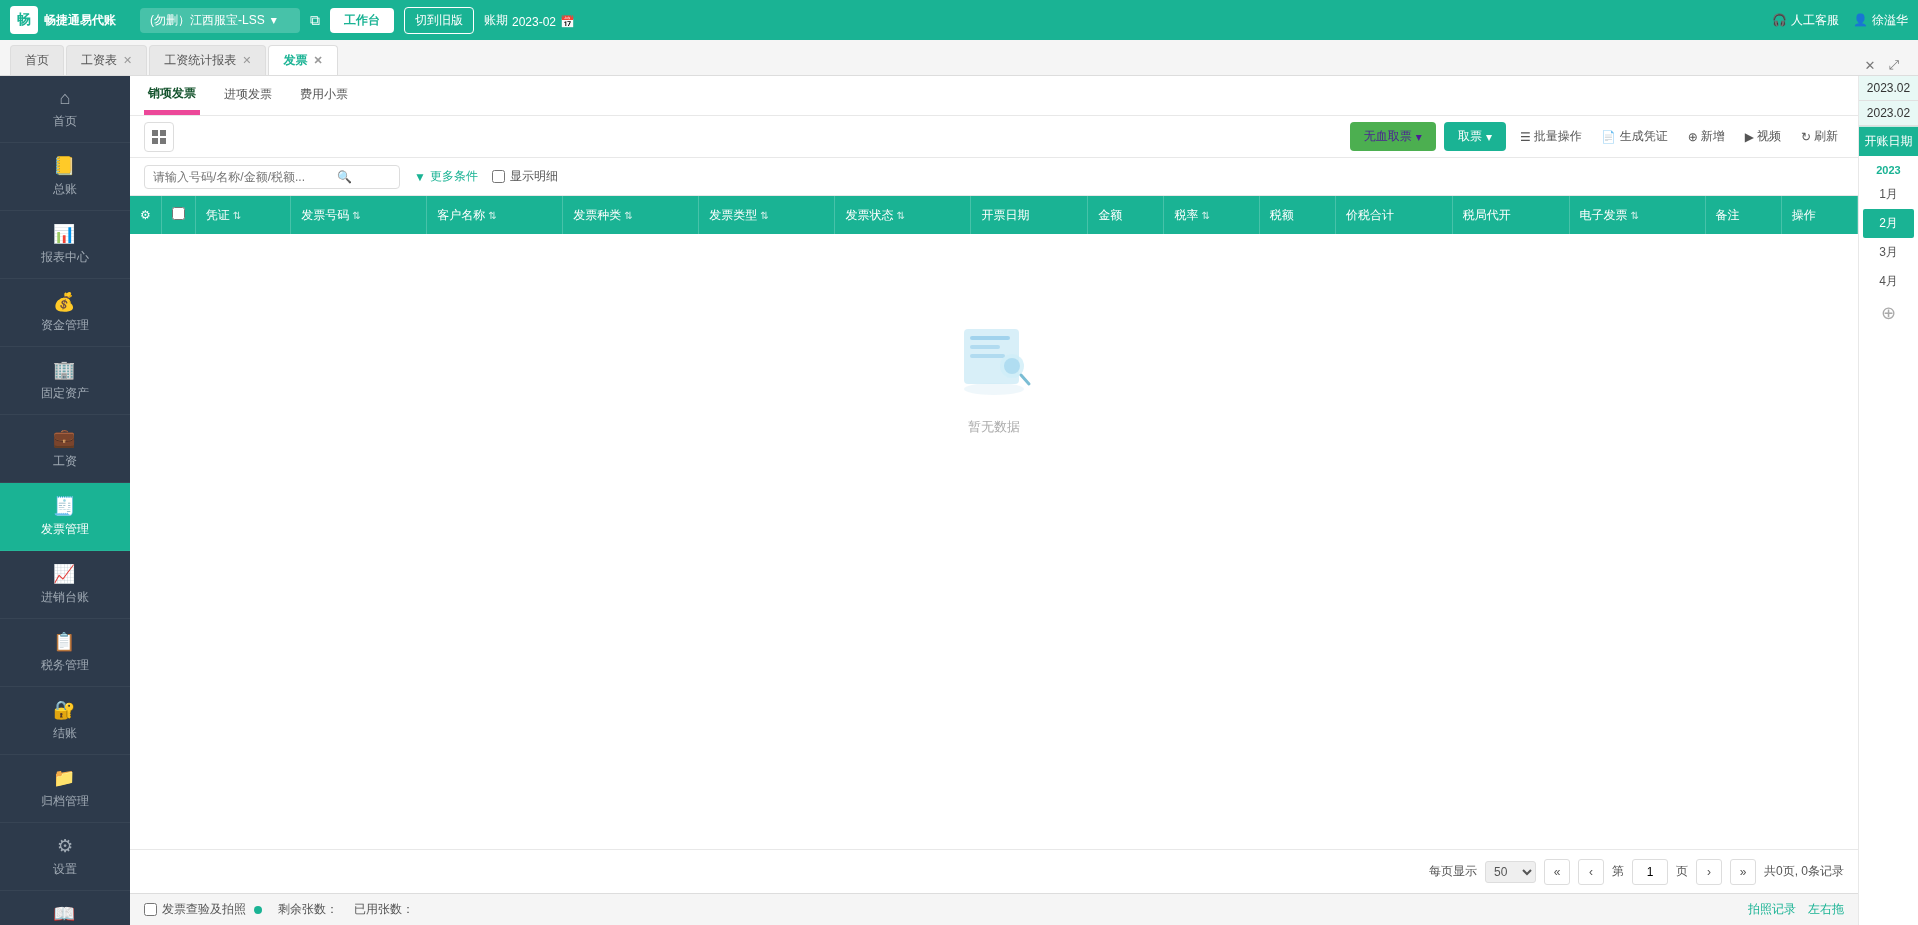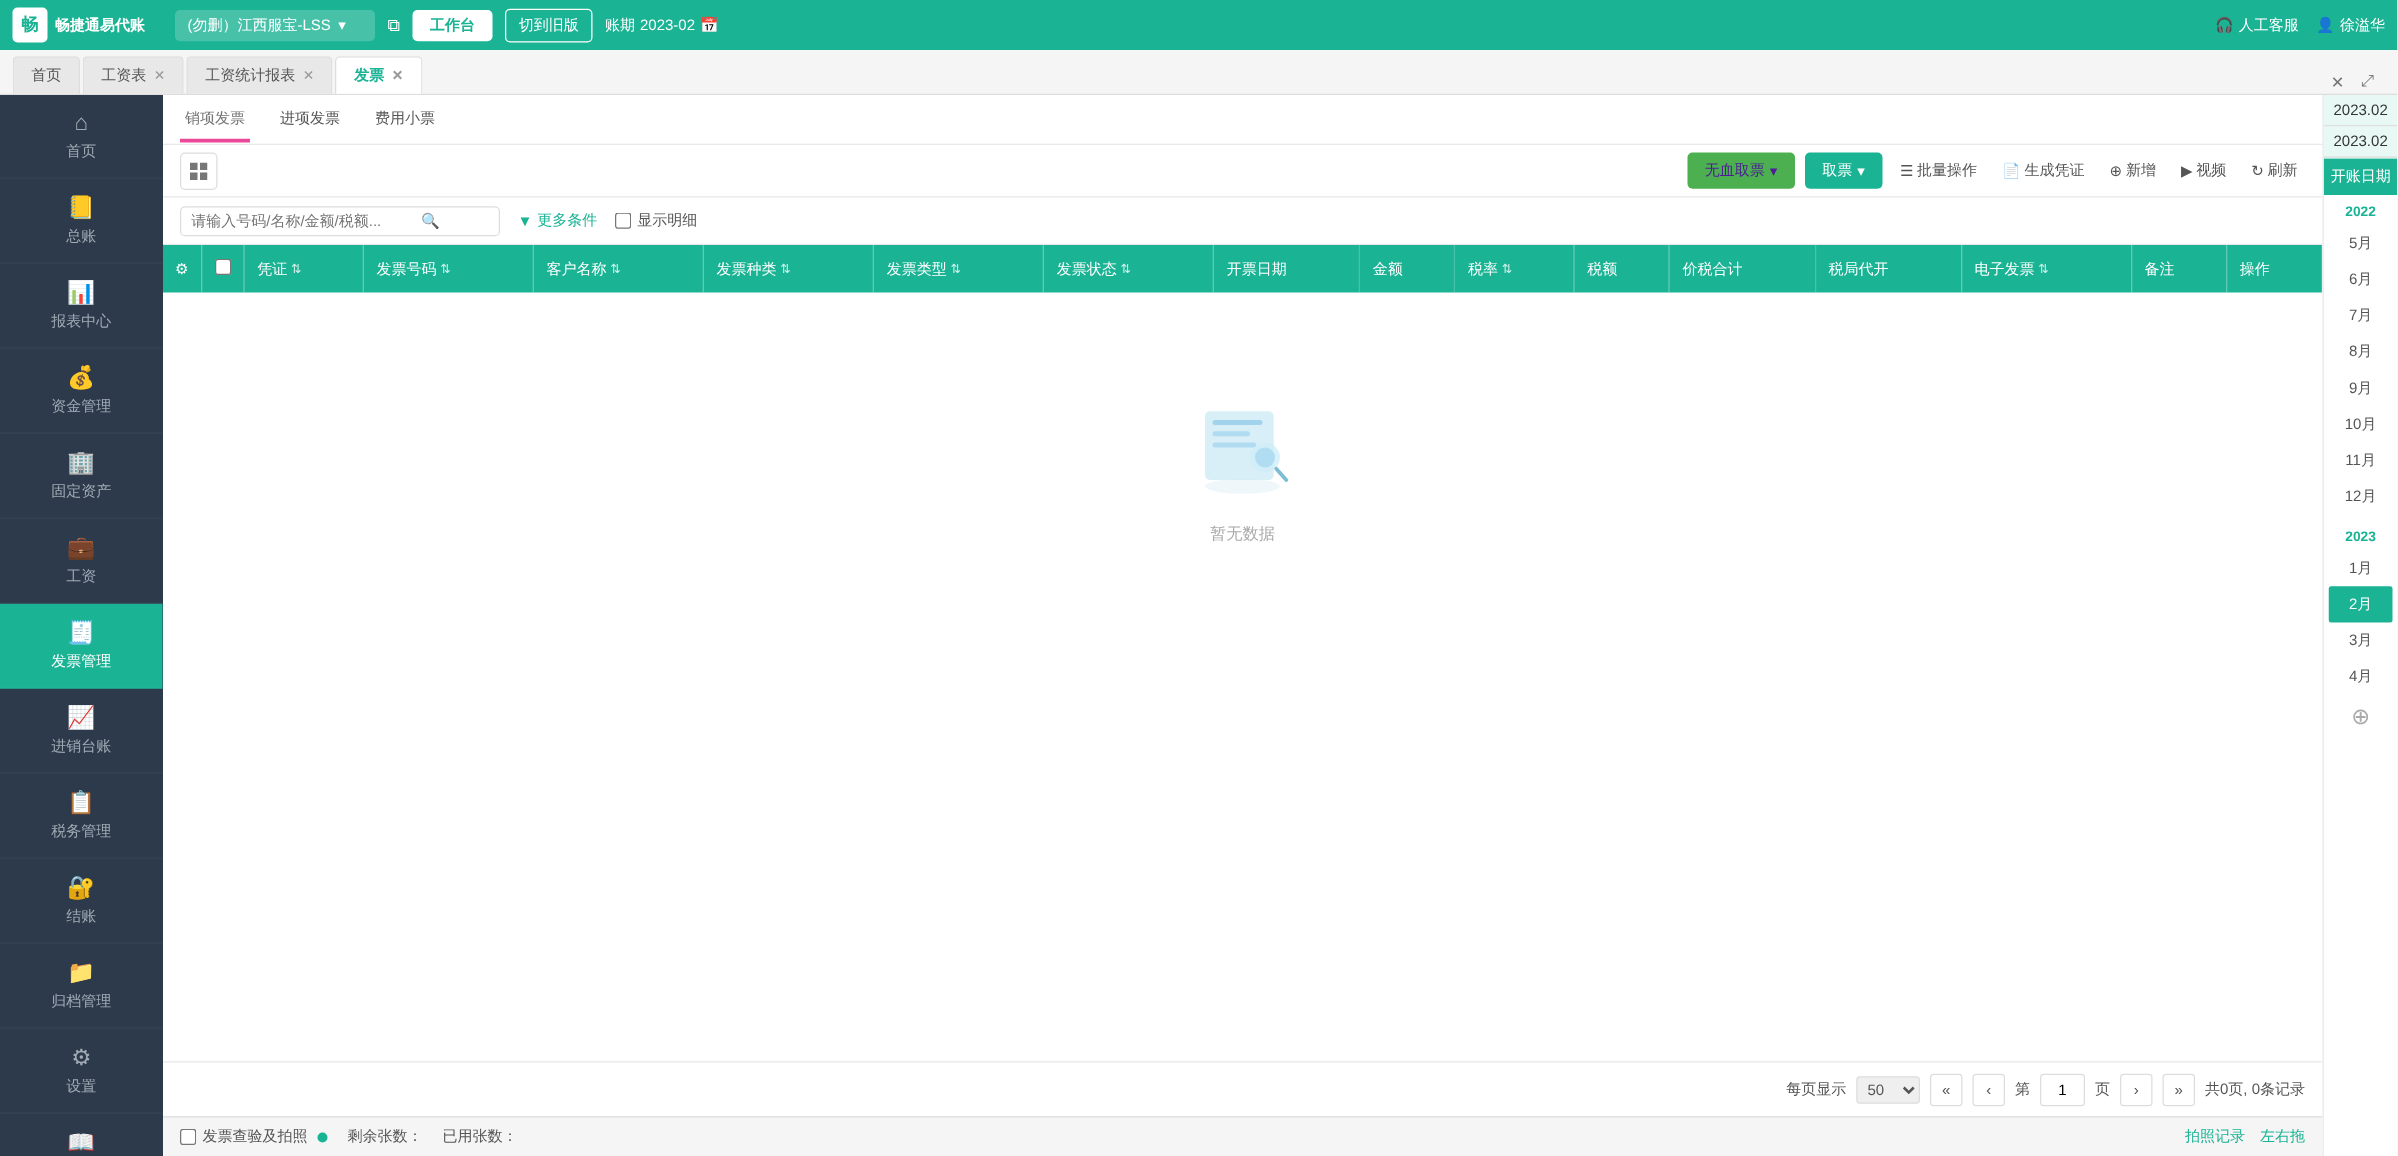--- a/index.html
+++ b/index.html
@@ -63,21 +63,21 @@
       border: 1px solid white;
       border-radius: 4px;
       padding: 4px 10px;
       cursor: pointer;
       font-size: 12px;
     }
     .period-info {
       color: white;
       font-size: 12px;
       display: flex;
-      align-items: center;
+      align-items: flex-end;
       gap: 4px;
     }
     .header-right {
       margin-left: auto;
       display: flex;
       align-items: center;
       gap: 14px;
       color: white;
       font-size: 12px;
     }
@@ -176,23 +176,23 @@
       flex-shrink: 0;
     }
     .sub-tab {
       color: #555;
       cursor: pointer;
       padding: 8px 4px;
       font-size: 13px;
       border-bottom: 2px solid transparent;
     }
     .sub-tab.active {
-      color: #737373;
-      border-bottom: 3px solid #ec4899;
-      font-weight: normal;
+      color: #14532d;
+      border-bottom: 5px solid #ec4899;
+      font-weight: bold;
     }
 
     
     .toolbar {
       height: 42px;
       display: flex;
       align-items: center;
       padding: 0 14px;
       gap: 8px;
       border-bottom: 1px solid #e8e8e8;
@@ -816,31 +816,20 @@
           <span>2023.02</span>
         </div>
         <div class="date-top-row">
           <span>2023.02</span>
         </div>
       </div>
       <div class="date-panel-header">
         <span>开账日期</span>
       </div>
       <div class="date-year-section">
-        <div class="date-year-label">2022</div>
-        <div class="date-month-item">5月</div>
-        <div class="date-month-item">6月</div>
-        <div class="date-month-item">7月</div>
-        <div class="date-month-item">8月</div>
-        <div class="date-month-item">9月</div>
-        <div class="date-month-item">10月</div>
-        <div class="date-month-item">11月</div>
-        <div class="date-month-item">12月</div>
-      </div>
-      <div class="date-year-section">
         <div class="date-year-label today-year">2023</div>
         <div class="date-month-item">1月</div>
         <div class="date-month-item active">2月</div>
         <div class="date-month-item">3月</div>
         <div class="date-month-item">4月</div>
         <div style="display:flex;align-items:center;justify-content:center;padding:6px;color:#aaa;font-size:18px;cursor:pointer;">⊕</div>
       </div>
     </div>
 
   </div>

